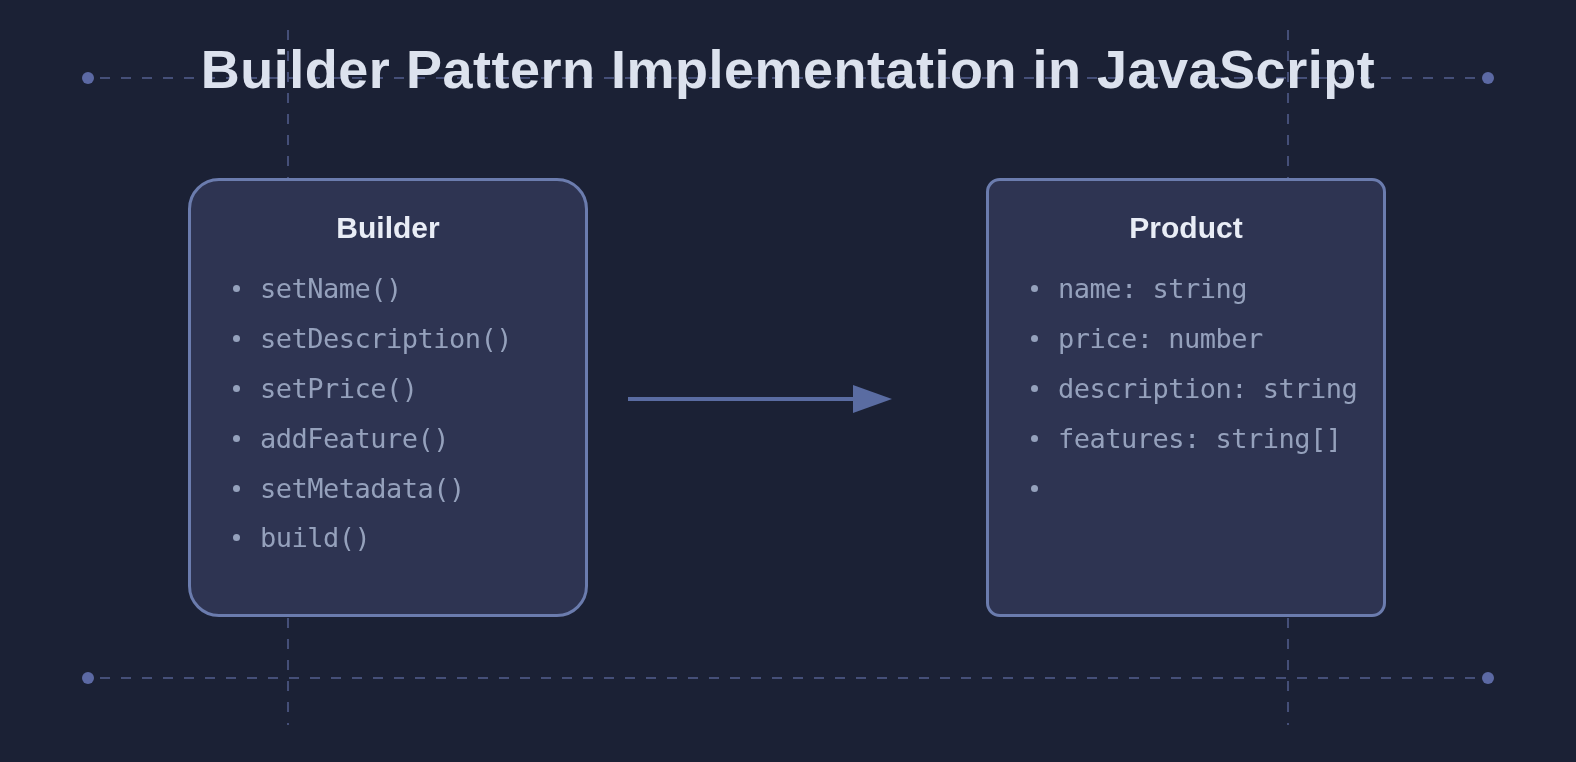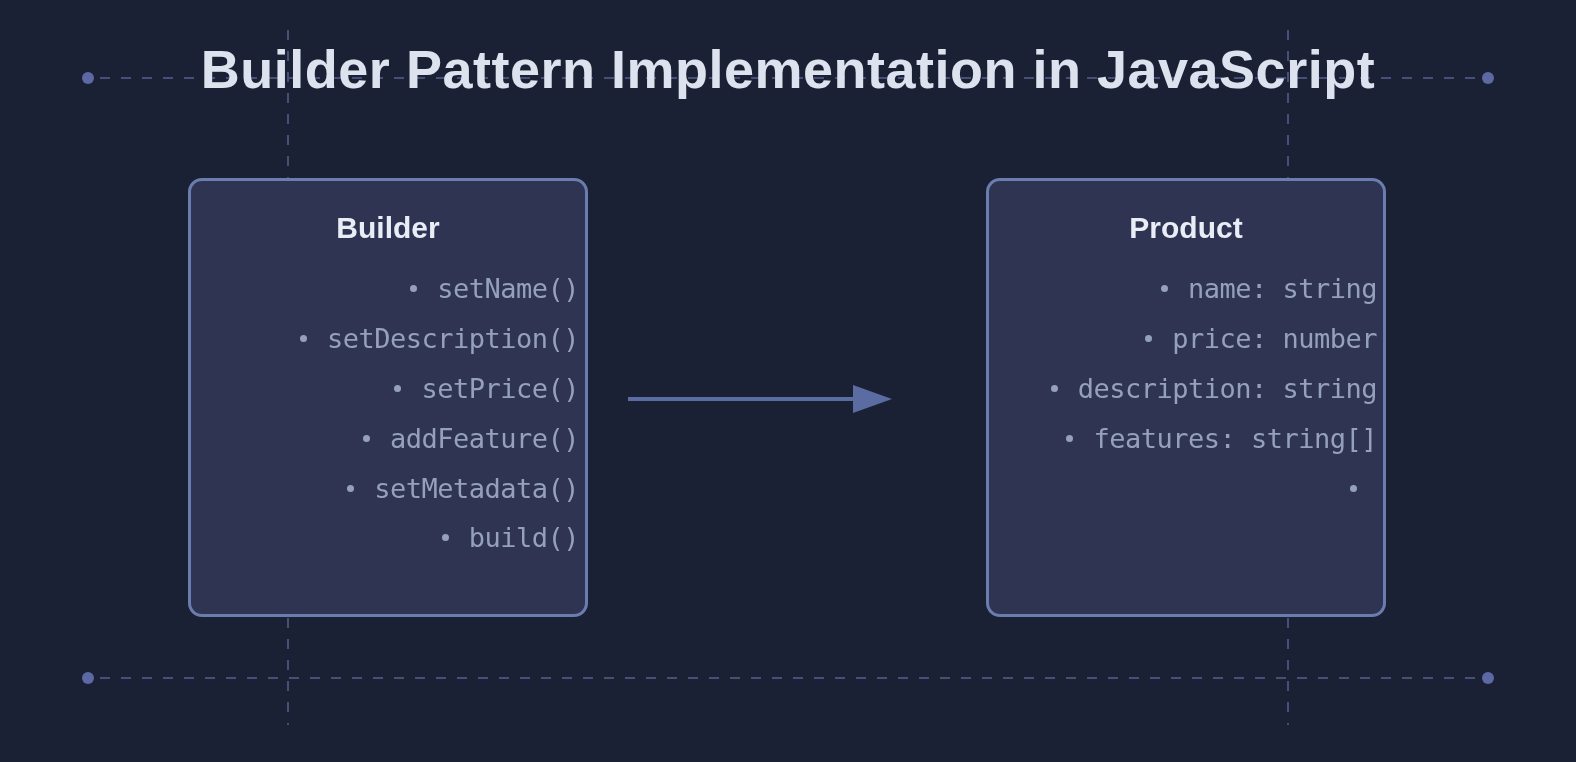--- a/index.html
+++ b/index.html
@@ -73,42 +73,41 @@
   .node-box {
     position: absolute;
     top: 178px;
     width: 400px;
     height: 439px;
     background: var(--box-fill);
     border: 3px solid var(--box-border);
     border-radius: 14px;
     z-index: 3;
   }
-  .node-box.builder { left: 188px; }
+  .node-box.builder { left: 188px; border-radius: 31px; }
   .node-box.product { left: 986px; padding-left: 20px; }
   .box-title {
     position: absolute;
     top: 29px; left: 0; right: 0;
     text-align: center;
     font-size: 30px;
     font-weight: bold;
     line-height: 36px;
     color: var(--box-title-text);
   }
   .box-list {
     position: absolute;
     top: 83px; left: 42px; right: 6px;
     list-style: none;
   }
   .box-list li {
     height: 49.8px;
     display: flex;
     align-items: center;
     white-space: nowrap;
-    justify-content: flex-end;
   }
   .bullet {
     flex: 0 0 auto;
     width: 7px; height: 7px;
     border-radius: 50%;
     background: var(--list-text);
     margin-right: 20px;
   }
   .item-text {
     font-family: "DejaVu Sans Mono", monospace;

